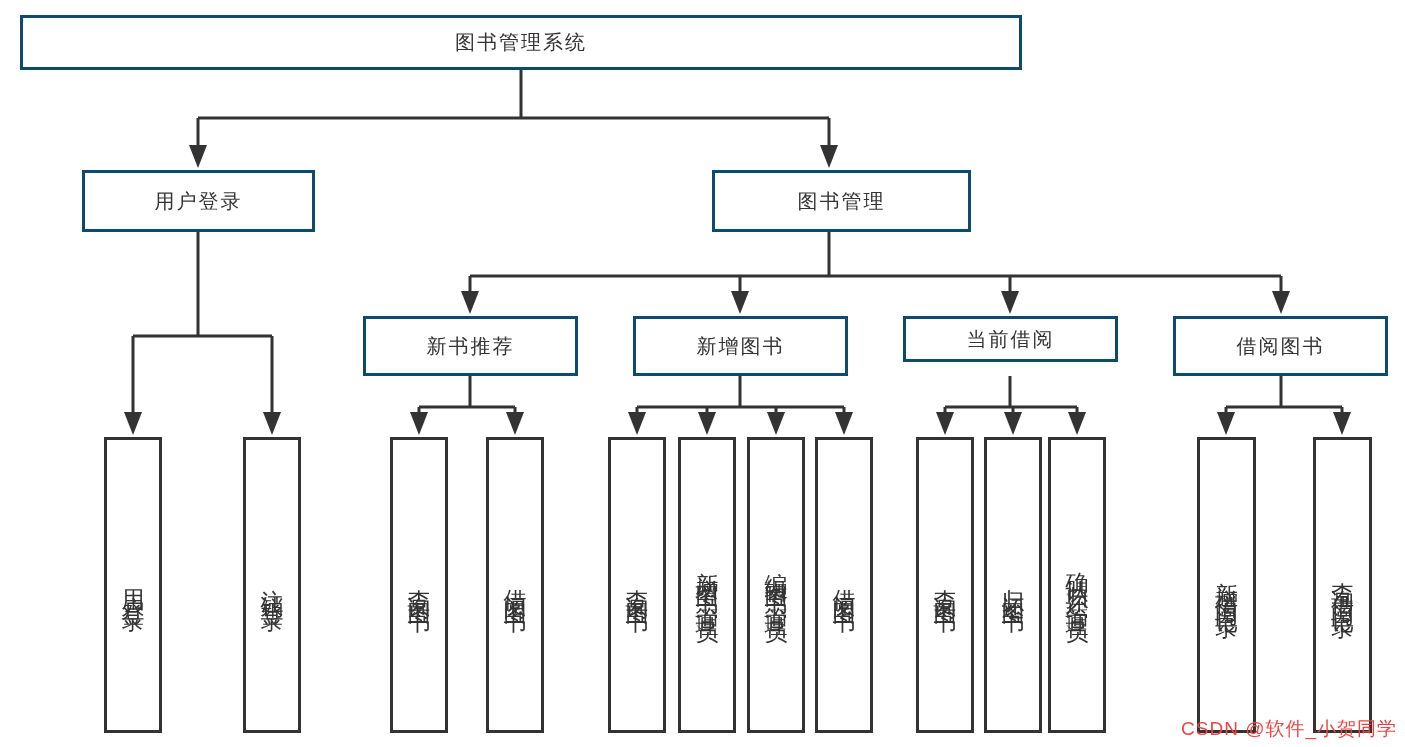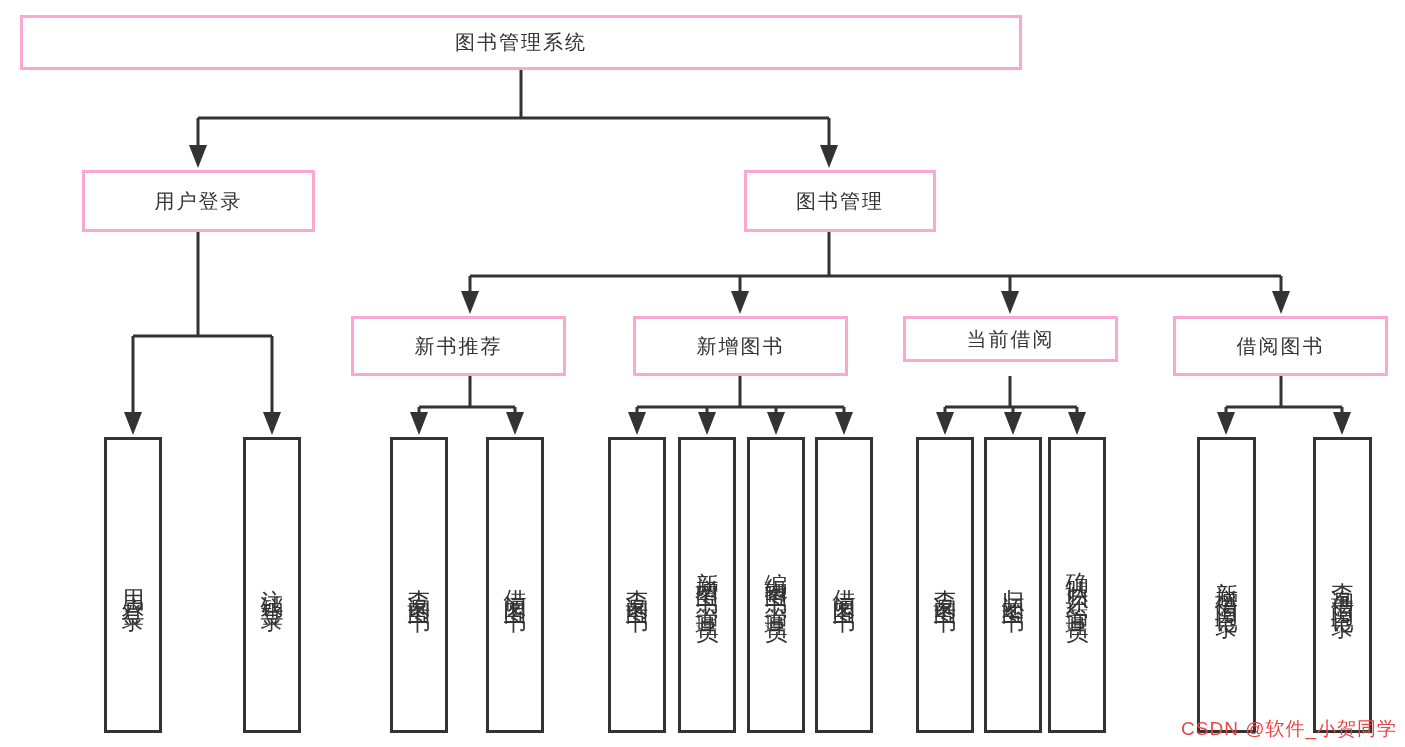--- a/index.html
+++ b/index.html
@@ -2,21 +2,21 @@
 <html><head>
 <meta charset="utf-8">
 <style>
   html,body{margin:0;padding:0;background:#ffffff;}
   .canvas{
     position:relative;width:1405px;height:747px;background:#ffffff;
     font-family:"Liberation Sans",sans-serif;color:#333333;overflow:hidden;
   }
   .connectors{position:absolute;left:0;top:0;width:1405px;height:747px;}
   .hbox{
-    position:absolute;box-sizing:border-box;border:3px solid #f9a8d4;background:#ffffff;
+    position:absolute;box-sizing:border-box;border:3px solid #0c4a6e;background:#ffffff;
     display:flex;align-items:center;justify-content:center;
     font-size:20px;letter-spacing:2px;white-space:nowrap;
   }
   .vbox{
     position:absolute;top:437px;height:296px;width:58px;box-sizing:border-box;
     border:3px solid #333333;background:#ffffff;
     display:flex;align-items:center;justify-content:center;
   }
   .vbox span{
     writing-mode:vertical-rl;text-orientation:mixed;
@@ -64,25 +64,25 @@
     </g>
   </svg>
 
   <div class="hbox" style="left:20px;top:15px;width:1002px;height:55px">
     <span>图书管理系统</span>
   </div>
 
   <div class="hbox" style="left:82px;top:170px;width:233px;height:62px">
     <span>用户登录</span>
   </div>
-  <div class="hbox" style="left:744px;top:170px;width:192px;height:62px">
+  <div class="hbox" style="left:712px;top:170px;width:259px;height:62px">
     <span>图书管理</span>
   </div>
 
-  <div class="hbox" style="left:351px;top:316px;width:215px;height:60px">
+  <div class="hbox" style="left:363px;top:316px;width:215px;height:60px">
     <span>新书推荐</span>
   </div>
   <div class="hbox" style="left:633px;top:316px;width:215px;height:60px">
     <span>新增图书</span>
   </div>
   <div class="hbox" style="left:903px;top:316px;width:215px;height:46px">
     <span>当前借阅</span>
   </div>
   <div class="hbox" style="left:1173px;top:316px;width:215px;height:60px">
     <span>借阅图书</span>

